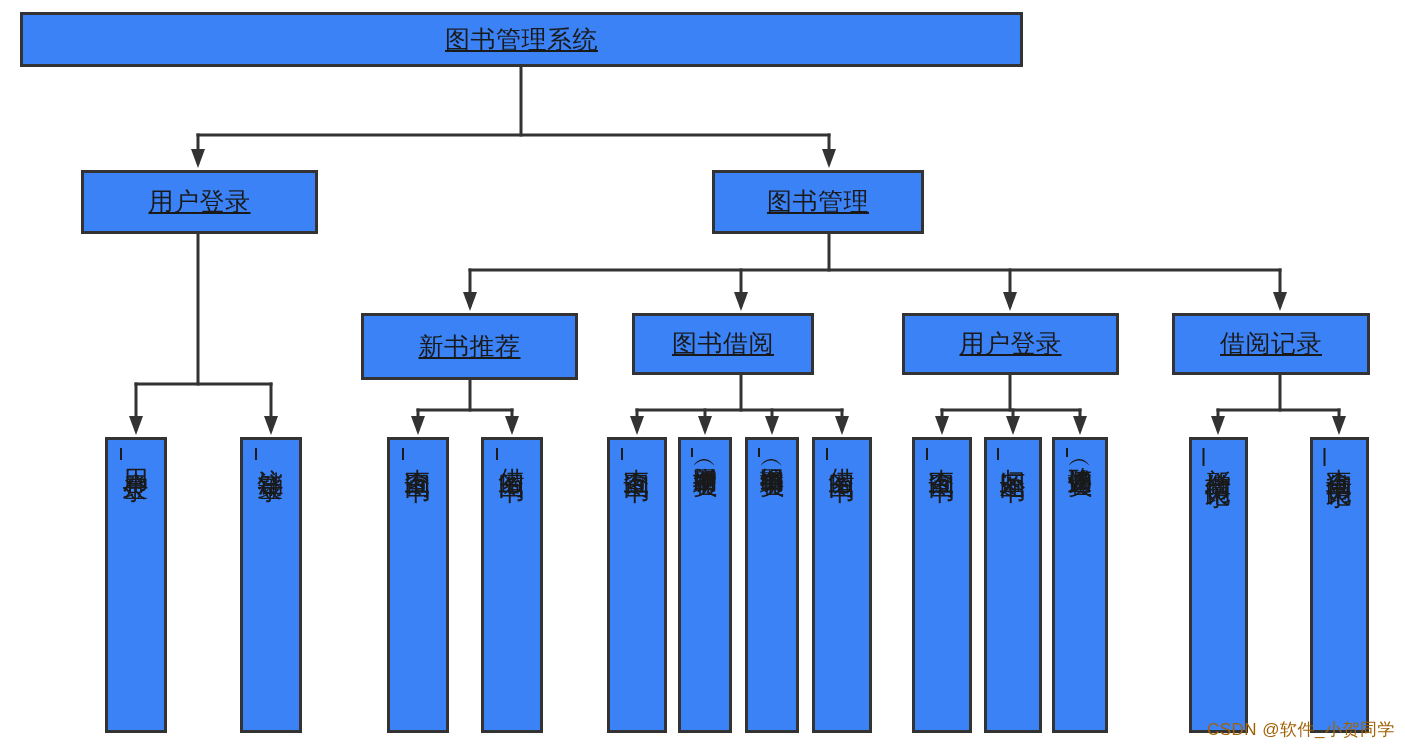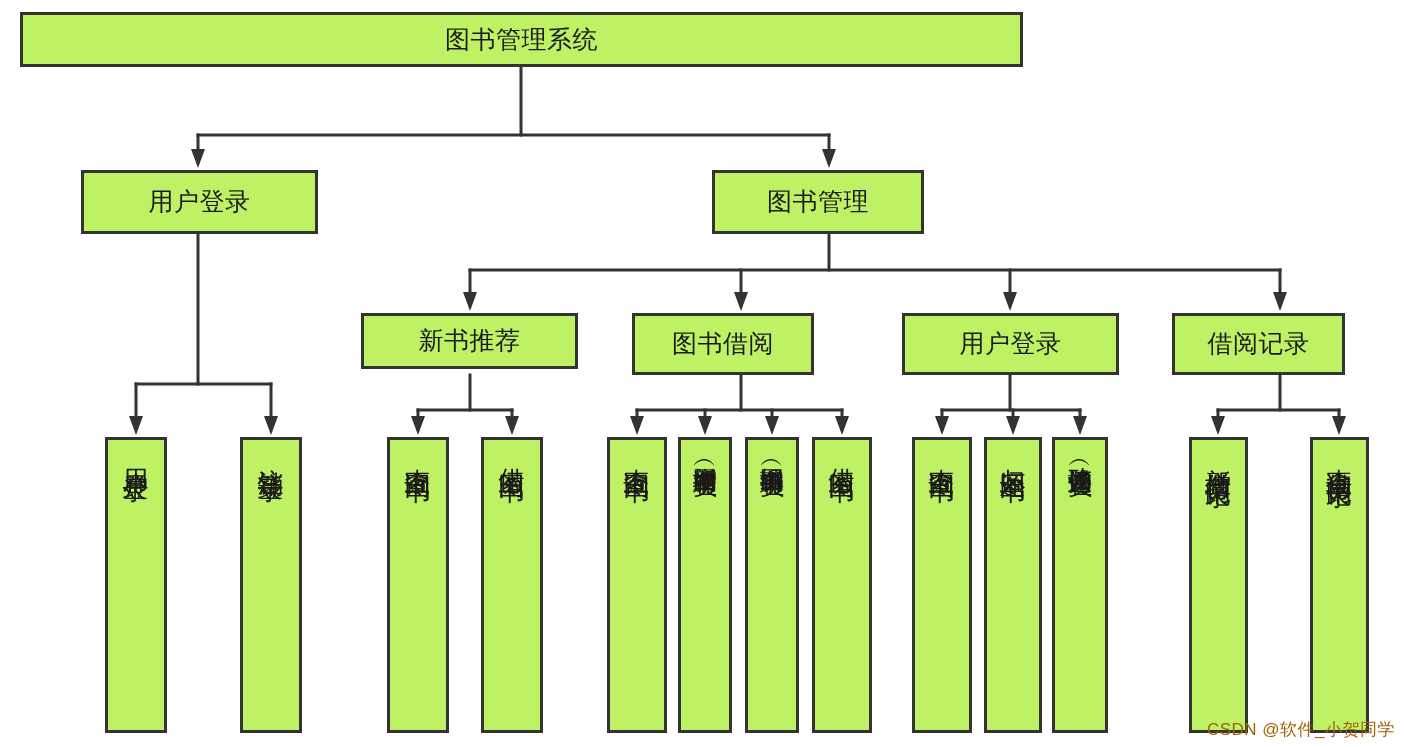--- a/index.html
+++ b/index.html
@@ -21,27 +21,28 @@
     position: absolute;
     left: 0;
     top: 0;
     width: 1405px;
     height: 747px;
     pointer-events: none;
   }
   .node {
     position: absolute;
     box-sizing: border-box;
-    background: #bef264;
+    background: #3b82f6;
     border: 3px solid #333333;
     display: flex;
     align-items: center;
     justify-content: center;
     color: #1a1a1a;
     text-align: center;
+    text-decoration: underline;
   }
   .node.root {
     border-width: 3px;
   }
   .node-label {
     display: block;
     line-height: 1.18;
     letter-spacing: 0.5px;
     white-space: pre;
   }
@@ -144,30 +145,30 @@
 
   <div id="level1-nodes">
       <div class="node horiz" style="left: 81px; top: 170px; width: 237px; height: 64px;">
         <span class="node-label">用户登录</span>
       </div>
       <div class="node horiz" style="left: 712px; top: 170px; width: 212px; height: 64px;">
         <span class="node-label">图书管理</span>
       </div>
     </div>
   <div id="level2-nodes">
-      <div class="node horiz" style="left: 361px; top: 313px; width: 217px; height: 56px;">
+      <div class="node horiz" style="left: 361px; top: 313px; width: 217px; height: 67px;">
         <span class="node-label">新书推荐</span>
       </div>
       <div class="node horiz" style="left: 632px; top: 313px; width: 182px; height: 62px;">
         <span class="node-label">图书借阅</span>
       </div>
       <div class="node horiz" style="left: 902px; top: 313px; width: 217px; height: 62px;">
         <span class="node-label">用户登录</span>
       </div>
-      <div class="node horiz" style="left: 1172px; top: 313px; width: 173px; height: 62px;">
+      <div class="node horiz" style="left: 1172px; top: 313px; width: 198px; height: 62px;">
         <span class="node-label">借阅记录</span>
       </div>
     </div>
   <div id="leaf-nodes">
       <div class="node vert" style="left: 105px; top: 437px; width: 62px; height: 296px;">
         <span class="node-label">用户登录</span>
       </div>
       <div class="node vert" style="left: 240px; top: 437px; width: 62px; height: 296px;">
         <span class="node-label">注销登录</span>
       </div>

